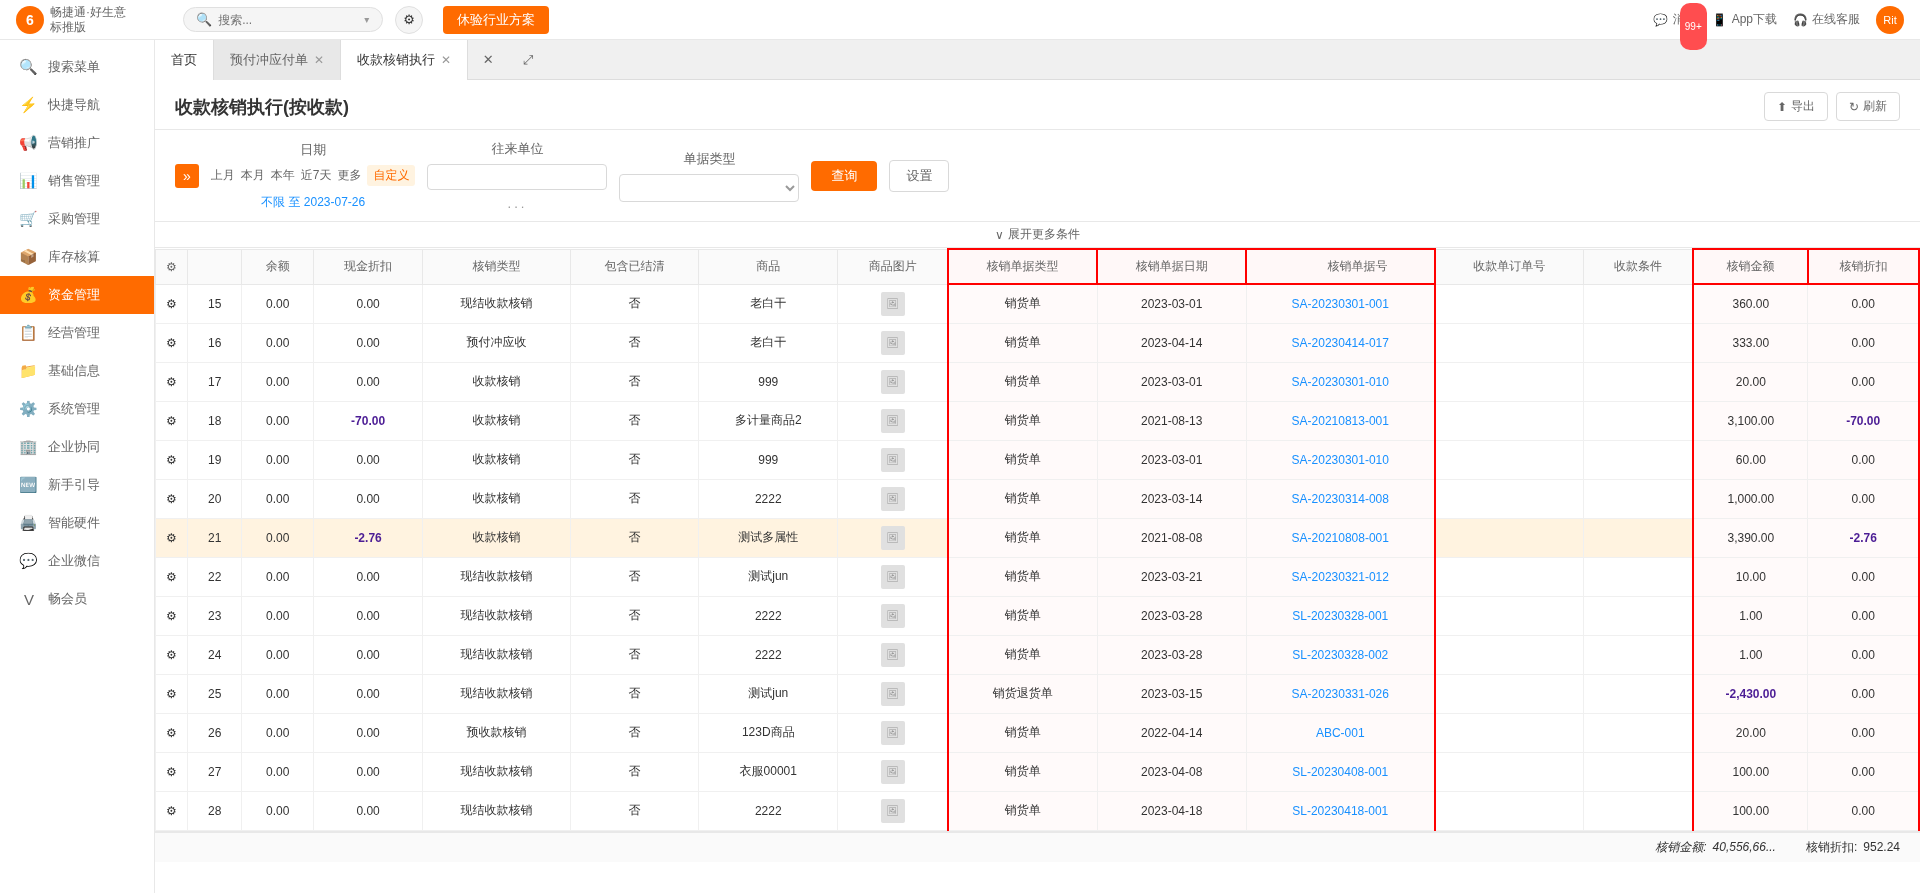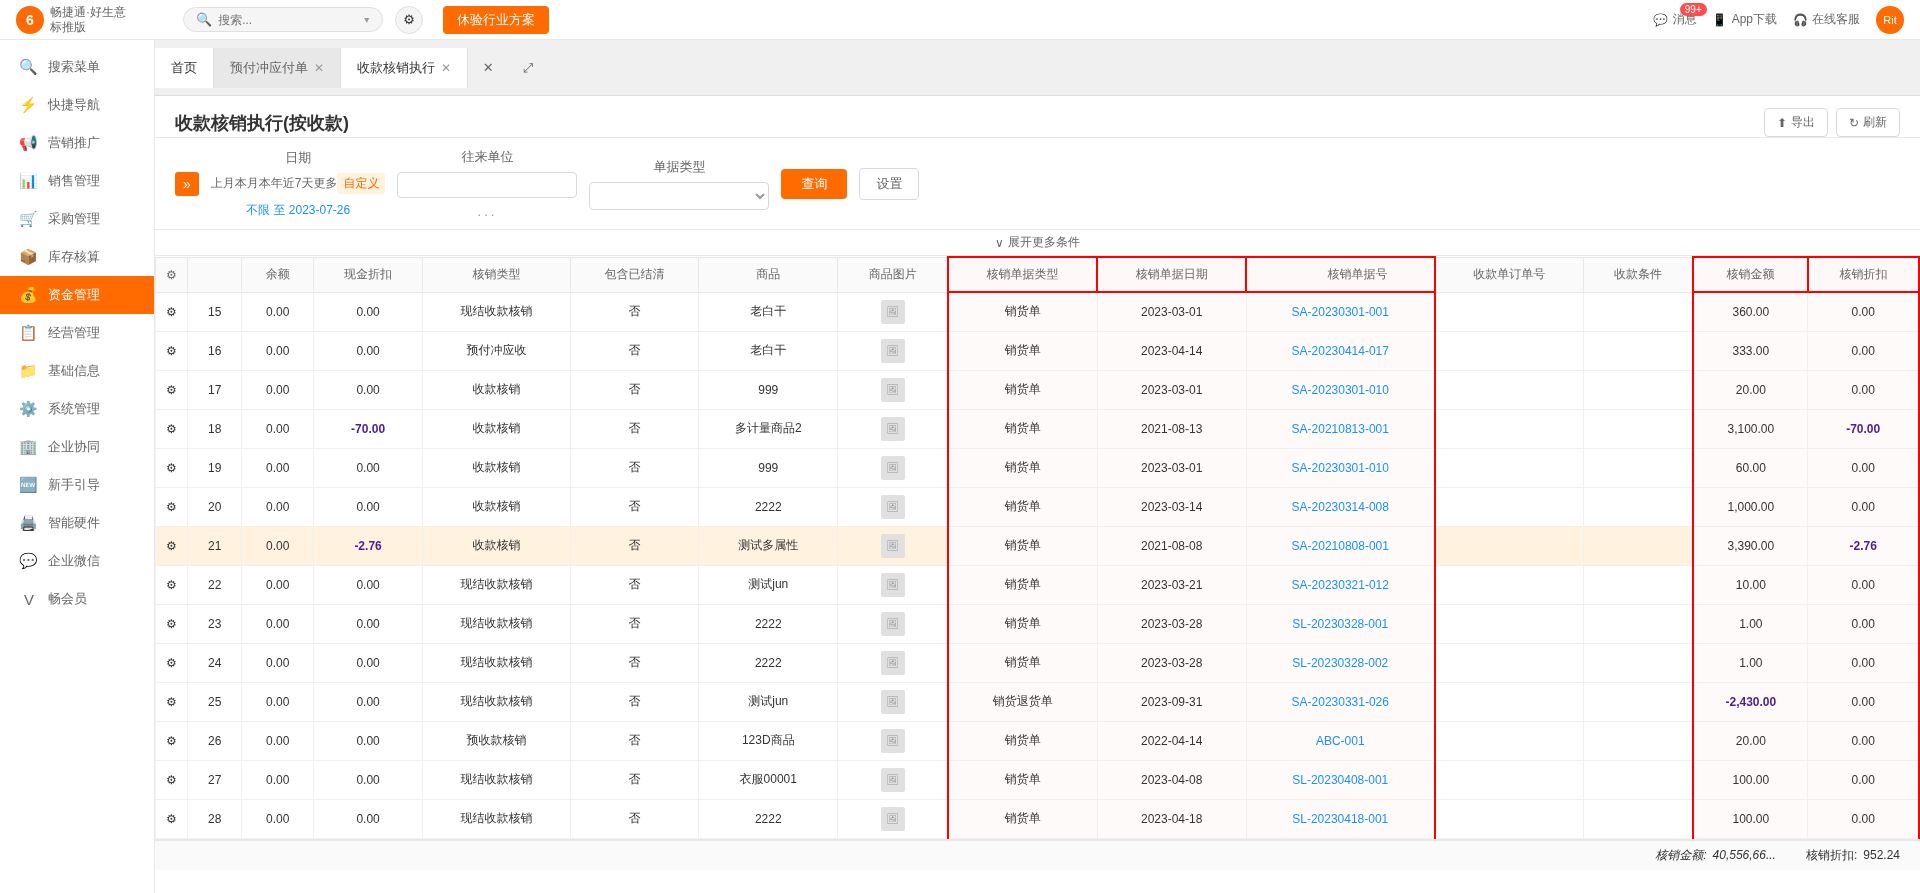--- a/index.html
+++ b/index.html
@@ -10,56 +10,56 @@
     .top-bar-logo { display: flex; align-items: center; gap: 6px; width: 155px; }
     .logo-icon { width: 28px; height: 28px; background: #ff6b00; border-radius: 50%; display: flex; align-items: center; justify-content: center; color: #fff; font-weight: bold; font-size: 14px; }
     .logo-text { font-size: 12px; color: #666; line-height: 1.2; }
     .search-box { background: #f5f5f5; border: 1px solid #e0e0e0; border-radius: 16px; padding: 4px 12px; display: flex; align-items: center; gap: 6px; min-width: 200px; }
     .search-box input { border: none; background: transparent; outline: none; font-size: 12px; width: 140px; color: #999; }
     .dropdown-arrow { color: #999; font-size: 10px; }
     .gear-btn { width: 28px; height: 28px; border-radius: 50%; background: #f5f5f5; display: flex; align-items: center; justify-content: center; cursor: pointer; border: 1px solid #e0e0e0; }
     .orange-btn { background: #ff6b00; color: #fff; border: none; border-radius: 4px; padding: 5px 14px; cursor: pointer; font-size: 13px; margin-left: 8px; }
     .top-bar-right { display: flex; align-items: center; gap: 16px; margin-left: auto; }
     .notification-btn { display: flex; align-items: center; gap: 4px; cursor: pointer; color: #666; font-size: 12px; position: relative; }
-    .badge { background: #ff4d4f; color: #fff; border-radius: 10px; padding: 1px 5px; font-size: 10px; position: absolute; top: -8px; right: -10px; }
+    .badge { background: #ff4d4f; color: #fff; border-radius: 10px; padding: 18px 5px; font-size: 10px; position: absolute; top: -8px; right: -10px; }
     .top-right-item { display: flex; align-items: center; gap: 4px; cursor: pointer; color: #666; font-size: 12px; }
     .user-avatar { width: 28px; height: 28px; background: #ff6b00; border-radius: 50%; display: flex; align-items: center; justify-content: center; color: #fff; font-size: 11px; }
 
     
     .layout { display: flex; height: calc(893px - 40px); }
     .sidebar { width: 155px; background: #fff; border-right: 1px solid #e8e8e8; display: flex; flex-direction: column; padding: 8px 0; overflow-y: auto; flex-shrink: 0; }
     .sidebar-item { display: flex; align-items: center; gap: 10px; padding: 10px 20px; cursor: pointer; color: #666; font-size: 13px; }
     .sidebar-item.active { background: #ff6b00; color: #fff; border-radius: 0; }
     .sidebar-icon { width: 18px; height: 18px; display: flex; align-items: center; justify-content: center; font-size: 15px; }
 
     
     .main { flex: 1; display: flex; flex-direction: column; overflow: hidden; }
 
     
-    .tab-bar { display: flex; align-items: center; background: #f0f0f0; border-bottom: 1px solid #ddd; padding: 0; height: 56px; }
+    .tab-bar { display: flex; align-items: center; background: #f0f0f0; border-bottom: 1px solid #ddd; padding: 0; height: 40px; }
     .tab-item { display: flex; align-items: center; gap: 6px; padding: 0 16px; height: 40px; cursor: pointer; border-right: 1px solid #ddd; font-size: 13px; color: #666; background: #e8e8e8; }
     .tab-item.home { background: #fff; color: #333; }
     .tab-item.active { background: #fff; color: #333; border-bottom: none; }
     .tab-close { color: #999; font-size: 12px; cursor: pointer; }
     .tab-bar-action { width: 40px; height: 40px; display: flex; align-items: center; justify-content: center; cursor: pointer; color: #666; }
 
     
     .page-content { flex: 1; overflow: hidden; background: #f5f5f5; display: flex; flex-direction: column; }
     .page-header { background: #fff; padding: 12px 20px 0; border-bottom: 1px solid #e8e8e8; }
-    .page-title-row { display: flex; align-items: center; justify-content: space-between; }
+    .page-title-row { display: flex; align-items: center; justify-content: space-between; margin-bottom: 8px; }
     .page-title { font-size: 18px; font-weight: bold; color: #333; }
     .page-actions { display: flex; gap: 8px; }
     .action-btn { display: flex; align-items: center; gap: 4px; padding: 5px 12px; border: 1px solid #d9d9d9; border-radius: 4px; cursor: pointer; font-size: 12px; color: #666; background: #fff; }
 
     
     .filter-bar { background: #fff; padding: 10px 20px; display: flex; align-items: center; gap: 12px; flex-wrap: wrap; border-bottom: 1px solid #e8e8e8; }
     .expand-btn { background: #ff6b00; color: #fff; border: none; border-radius: 3px; padding: 4px 8px; cursor: pointer; font-size: 14px; }
     .filter-group { display: flex; align-items: center; gap: 6px; flex-direction: column; }
     .filter-label { color: #666; font-size: 13px; }
-    .date-links { display: flex; align-items: center; }
+    .date-links { display: flex; gap: 6px; align-items: center; }
     .date-link { color: #666; cursor: pointer; font-size: 12px; }
     .date-link.active-date { background: #fff3e0; color: #ff6b00; padding: 2px 6px; border-radius: 3px; }
     .date-range { color: #1890ff; font-size: 12px; }
     .filter-input { border: 1px solid #d9d9d9; border-radius: 4px; padding: 5px 10px; font-size: 12px; min-width: 180px; outline: none; color: #999; }
     .filter-dots { color: #999; letter-spacing: 3px; }
     .filter-select { border: 1px solid #d9d9d9; border-radius: 4px; padding: 5px 10px; font-size: 12px; min-width: 180px; background: #fff; color: #999; cursor: pointer; }
     .query-btn { background: #ff6b00; color: #fff; border: none; border-radius: 4px; padding: 6px 20px; cursor: pointer; font-size: 13px; }
     .settings-btn { border: 1px solid #d9d9d9; border-radius: 4px; padding: 6px 16px; cursor: pointer; font-size: 13px; background: #fff; color: #666; }
 
     
@@ -484,21 +484,21 @@
       <td>25</td>
       <td>0.00</td>
       <td class="">0.00</td>
       <td>现结收款核销</td>
       <td>否</td>
       <td>测试jun</td>
       <td>
                   <div style="width:24px;height:24px;background:#e0e0e0;border-radius:2px;margin:auto;display:flex;align-items:center;justify-content:center;font-size:10px;color:#999;">🖼</div>
                 </td>
       <td style="border-left:2px solid #ff0000;border-right:1px solid #f0f0f0;background:rgba(255,240,240,0.3);">销货退货单</td>
-      <td style="background:rgba(255,240,240,0.3);">2023-09-31</td>
+      <td style="background:rgba(255,240,240,0.3);">2023-03-15</td>
       <td style="border-right:2px solid #ff0000;background:rgba(255,240,240,0.3);"><span class="link-text">SA-20230331-026</span></td>
       <td></td>
       <td></td>
       <td style="border-left:2px solid #ff0000;background:rgba(255,240,240,0.3);" class="negative">-2,430.00</td>
       <td style="border-right:2px solid #ff0000;background:rgba(255,240,240,0.3);" class="">0.00</td>
     </tr>
               <tr>
       <td><span>⚙</span></td>
       <td>26</td>
       <td>0.00</td>

